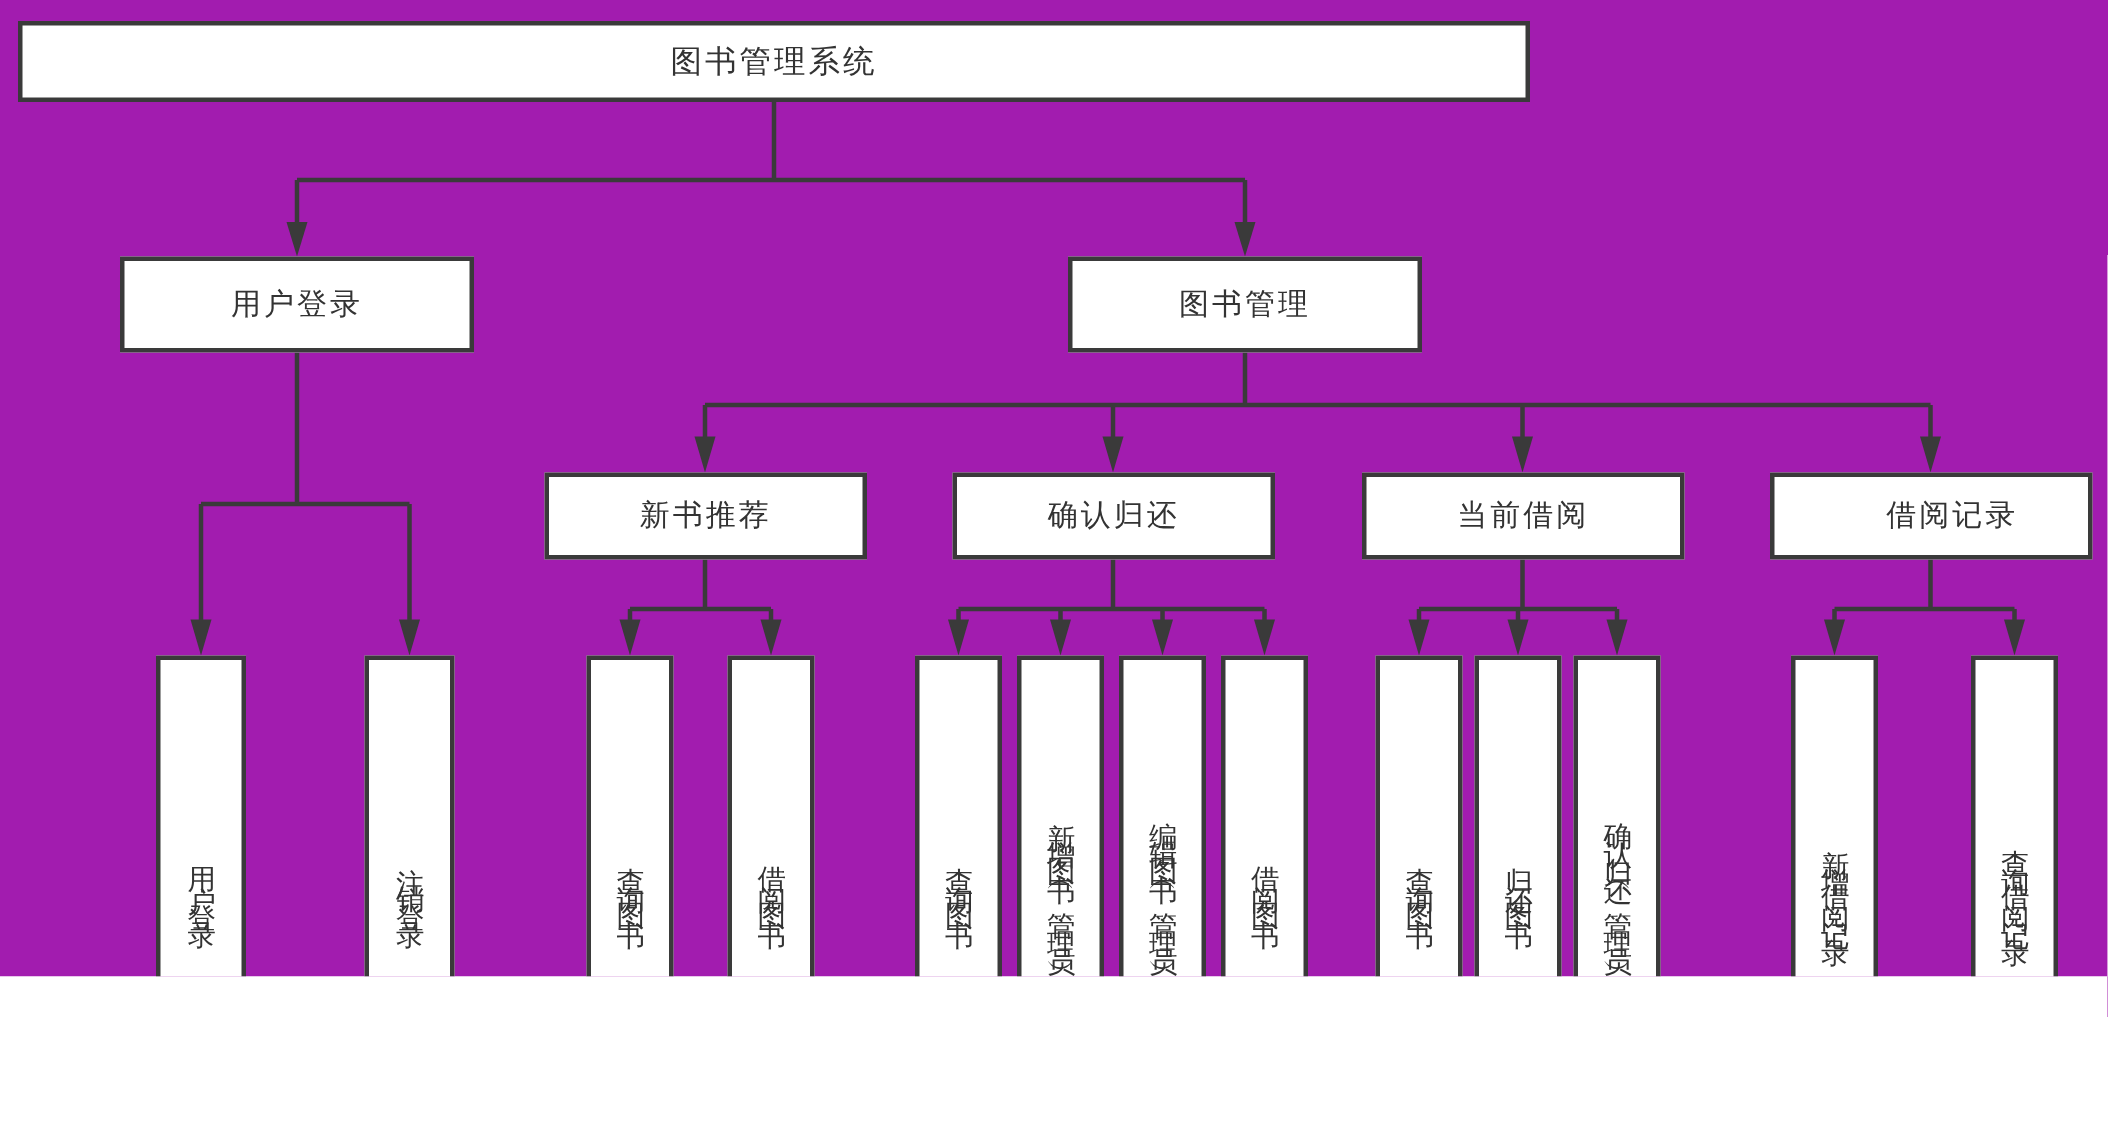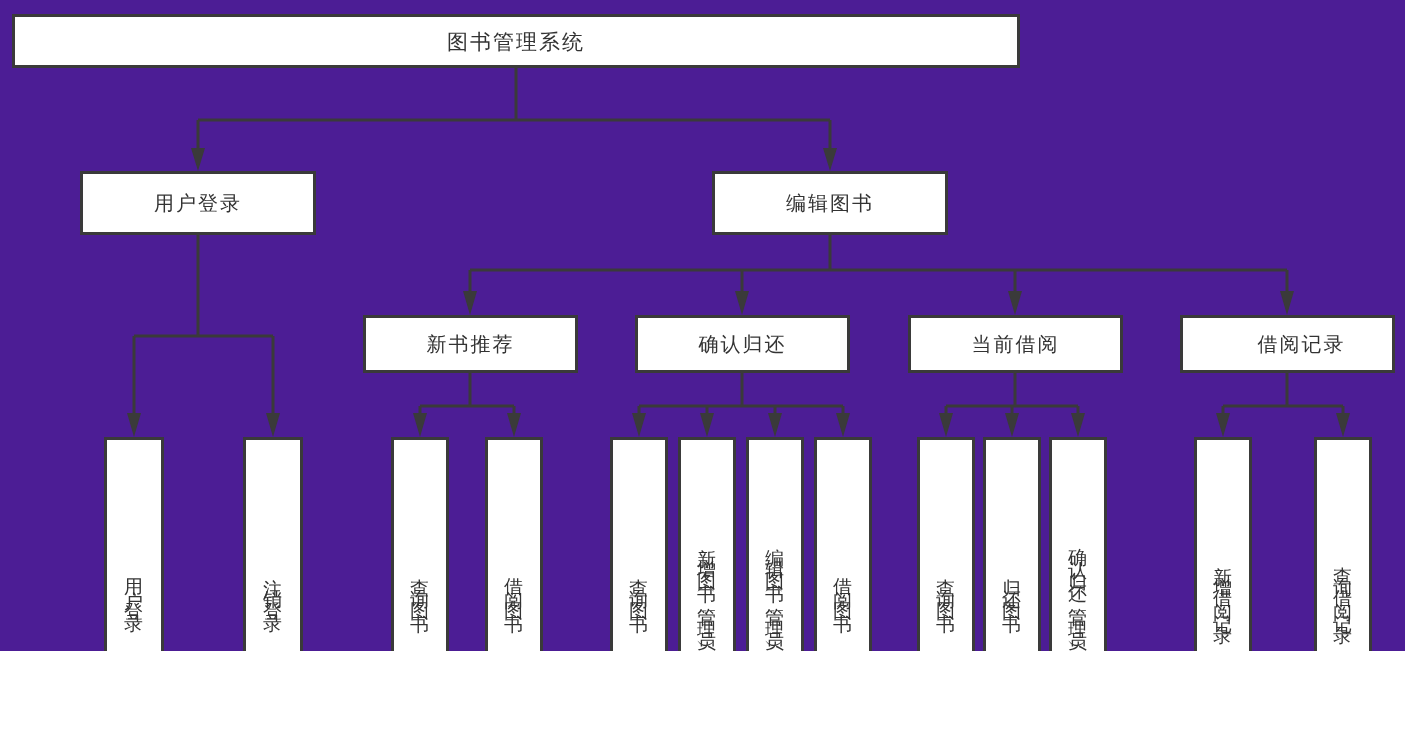--- a/index.html
+++ b/index.html
@@ -1,20 +1,20 @@
 <!DOCTYPE html>
 <html><head>
 <meta charset="utf-8">
 <style>
   html, body { margin: 0; padding: 0; background: #ffffff; }
   .canvas {
     position: relative;
     width: 1405px;
     height: 651px;
-    background: #4c1d95;
+    background: #a21caf;
     font-family: "Liberation Sans", sans-serif;
     color: #333333;
     overflow: hidden;
   }
   svg.connectors {
     position: absolute;
     left: 0; top: 0;
     width: 1405px; height: 747px;
   }
   .box {
@@ -100,21 +100,21 @@
         <path fill="none" d="M1287 373 V406 M1223 406 H1343 M1223 406 V415 M1343 406 V415"></path>
         <polygon stroke="none" points="1216,413 1230,413 1223,437"></polygon>
         <polygon stroke="none" points="1336,413 1350,413 1343,437"></polygon>
       </g>
     </g>
   </svg>
 
   <div class="box root" style="left:12px; top:14px; width:1008px; height:54px;">图书管理系统</div>
 
   <div class="box" style="left:80px; top:171px; width:236px; height:64px;">用户登录</div>
-  <div class="box" style="left:712px; top:171px; width:236px; height:64px;">编辑图书</div>
+  <div class="box" style="left:712px; top:171px; width:236px; height:64px;">图书管理</div>
 
   <div class="box" style="left:363px; top:315px; width:215px; height:58px;">新书推荐</div>
   <div class="box" style="left:635px; top:315px; width:215px; height:58px;">确认归还</div>
   <div class="box" style="left:908px; top:315px; width:215px; height:58px;">当前借阅</div>
   <div class="box" style="left:1180px; top:315px; width:215px; height:58px;padding-left:28px;">借阅记录</div>
 
   <div class="box vert" style="left:104px; top:437px; width:60px; height:300px;">用户登录</div>
   <div class="box vert" style="left:243px; top:437px; width:60px; height:300px;">注销登录</div>
 
   <div class="box vert" style="left:391px; top:437px; width:58px; height:300px;">查询图书</div>

